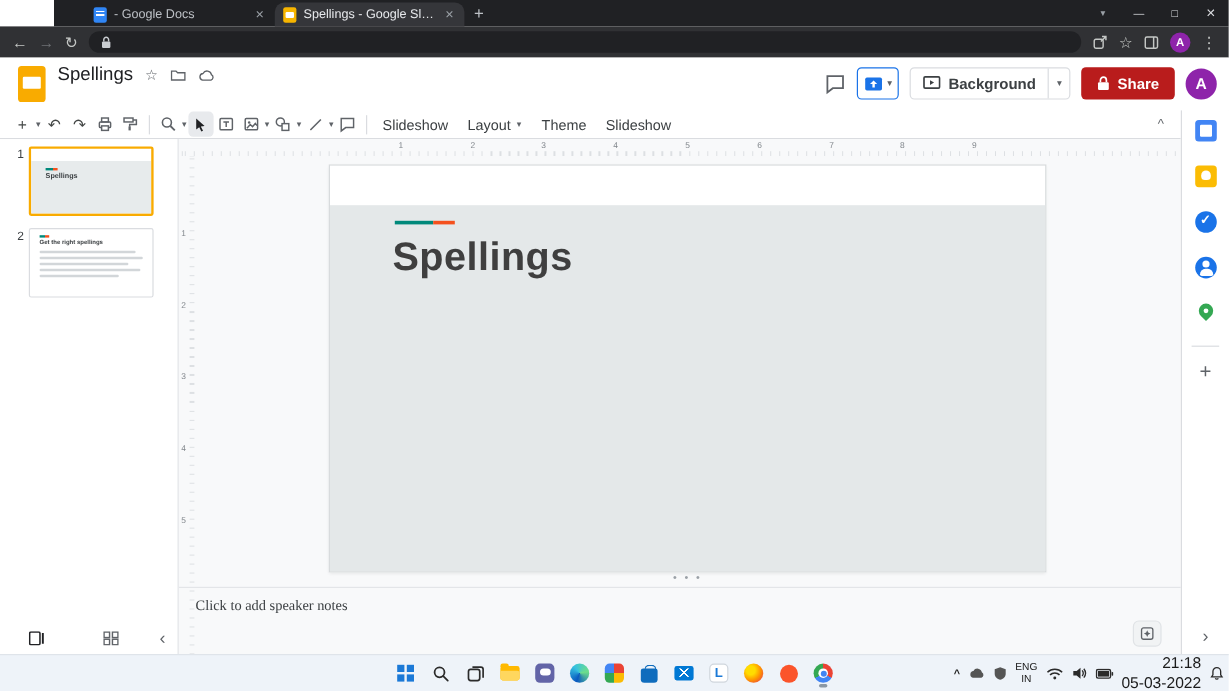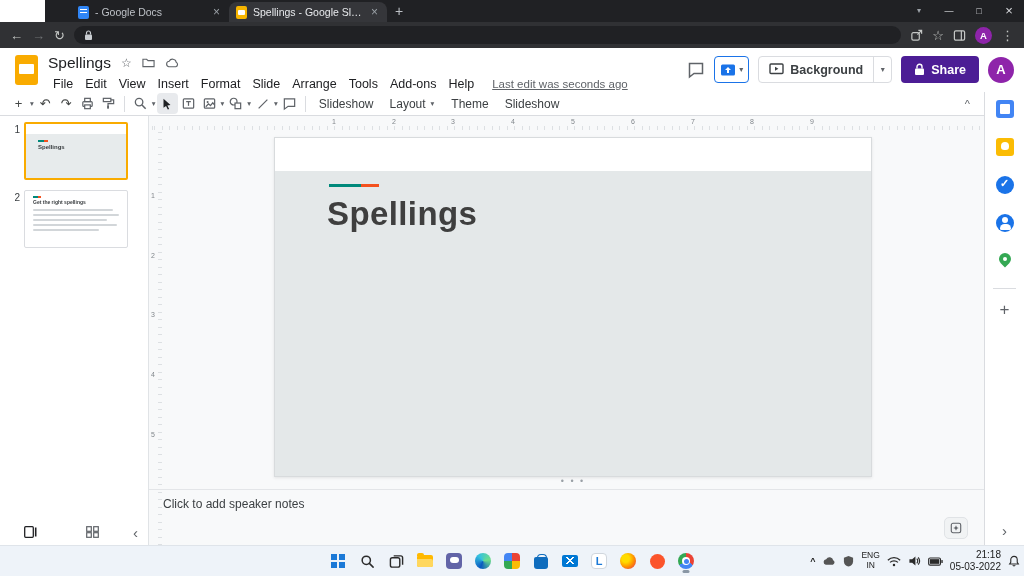--- a/index.html
+++ b/index.html
@@ -45,21 +45,21 @@
   .menu-item:first-child { padding-left:5px; }
   .last-edit { margin-left:12px; font-size:11.5px; color:#5f6368; text-decoration:underline; white-space:nowrap; }
   .header-right { position:absolute; right:10px; top:8px; display:flex; align-items:center; gap:9px; }
   .hbtn { height:27px; display:flex; align-items:center; border-radius:4px; }
   .present-btn { border:1px solid #1a73e8; padding:0 5px; gap:3px; background:#fff; }
   .present-caret { font-size:8px; color:#5f6368; }
   .slideshow-split { border:1px solid #dadce0; }
   .slideshow-main { display:flex; align-items:center; gap:6px; padding:0 10px; height:100%; }
   .slideshow-label { font-size:12.5px; color:#3c4043; font-weight:bold; }
   .slideshow-caret { width:18px; text-align:center; font-size:8px; color:#5f6368; border-left:1px solid #dadce0; height:100%; line-height:26px; }
-  .share-btn { background:#4c1d95; padding:0 13px; gap:6px; }
+  .share-btn { background:#b91c1c; padding:0 13px; gap:6px; }
   .share-label { font-size:12.5px; color:#fff; font-weight:bold; }
   .avatar { width:26px; height:26px; border-radius:50%; background:#8e24aa; color:#fff; font-size:13px; font-weight:bold; display:flex; align-items:center; justify-content:center; }
 
   
   .app-toolbar { position:absolute; top:92px; left:0; right:40px; height:24px; background:#fff; border-bottom:1px solid #dadce0; display:flex; align-items:center; padding:0 8px; }
   .tool { height:21px; min-width:21px; display:flex; align-items:center; justify-content:center; border-radius:4px; color:#444746; font-size:13px; }
   .tool.sel { background:#e8eaed; }
   .caret { font-size:7.5px; color:#5f6368; margin:0 1px; }
   .tdiv { width:1px; height:16px; background:#dadce0; margin:0 5px; flex:none; }
   .tbtn { font-size:12px; color:#3c4043; padding:0 8px; height:21px; display:flex; align-items:center; gap:4px; border-radius:4px; white-space:nowrap; }
@@ -91,21 +91,21 @@
              background-image:repeating-linear-gradient(to bottom, #dde0e3 0 1px, transparent 1px 7.5px); background-position:right 2px; background-size:4px 100%; background-repeat:repeat-y; }
   .ruler-num-v { position:absolute; left:2px; height:10px; margin-top:-5px; font-size:7px; color:#80868b; }
   .slide { position:absolute; left:125px; top:21px; width:598px; height:340px; background:#fff; border:1px solid #d8dbdd; box-shadow:0 1px 3px rgba(0,0,0,.09); }
   .slide-body { position:absolute; top:33px; left:0; right:0; bottom:0; background:#e4e8e9; }
   .accent { position:absolute; left:54px; top:46px; width:50px; height:3px; display:flex; }
   .accent-teal { width:32px; height:3px; background:#00897b; }
   .accent-orange { width:18px; height:3px; background:#f4511e; }
   .slide-title { position:absolute; left:52px; top:57px; font-size:33px; font-weight:bold; letter-spacing:.4px; color:#3f3f3f; }
   .notes-handle { position:absolute; top:360px; left:125px; width:598px; text-align:center; font-size:9px; color:#9aa0a6; letter-spacing:2px; }
   .notes-divider { position:absolute; top:373px; left:0; right:0; border-top:1px solid #e3e5e8; }
-  .notes-text { position:absolute; top:381px; left:14px; font-size:12px; color:#3c4043; }
+  .notes-text { position:absolute; top:381px; left:14px; font-size:12px; color:#3c4043;font-family:Liberation Serif, serif; }
   .explore-btn { position:absolute; top:401px; right:16px; width:24px; height:22px; background:#f1f3f4; border:1px solid #e0e3e6; border-radius:5px; display:flex; align-items:center; justify-content:center; }
 
   
   .sidepanel { position:absolute; top:92px; right:0; width:40px; bottom:31px; background:#fff; border-left:1px solid #dadce0; }
   .sp-ic { position:absolute; left:11px; width:18px; height:18px; }
   .sp-cal { background:#4285f4; border-radius:3px; }
   .sp-cal::after { content:""; position:absolute; inset:4px; background:#fff; border-radius:1px; }
   .sp-keep { background:#fbbc04; border-radius:3px; }
   .sp-keep::after { content:""; position:absolute; left:5px; top:4px; width:8px; height:8px; background:#fff; border-radius:50% 50% 40% 40%; }
   .sp-tasks { background:#1a73e8; border-radius:50%; }
@@ -140,21 +140,21 @@
   .appl { width:16px; height:16px; background:#fff; border:1px solid #d0d6dd; border-radius:4px; color:#1b79d7; font-size:11px; font-weight:bold; display:flex; align-items:center; justify-content:center; }
   .firefox { width:16px; height:16px; border-radius:50%; background:radial-gradient(circle at 35% 35%, #ffdc00 0 25%, #ff9500 55%, #e3245b 100%); }
   .brave { width:15px; height:15px; border-radius:50%; background:#fb542b; }
   .chromeic { width:16px; height:16px; border-radius:50%; background:conic-gradient(#ea4335 0 33%, #4285f4 0 66%, #34a853 0); position:relative; }
   .chromeic::before { content:""; position:absolute; inset:4px; background:#fff; border-radius:50%; }
   .chromeic::after { content:""; position:absolute; inset:5.5px; background:#4285f4; border-radius:50%; }
   .tb-ind { position:absolute; bottom:0; left:50%; transform:translateX(-50%); width:7px; height:3px; border-radius:2px; background:#8a97a5; }
   .tb-right { position:absolute; right:4px; top:0; height:100%; display:flex; align-items:center; gap:7px; }
   .tray-chev { color:#1b1b1b; font-size:9px; font-weight:bold; }
   .lang { font-size:8.5px; color:#1b1b1b; line-height:1.15; text-align:center; }
-  .clock { font-size:10px; color:#1b1b1b; line-height:1.2; text-align:right; }
+  .clock { font-size:13px; color:#1b1b1b; line-height:1.2; text-align:right; }
   .tray-svg { display:flex; align-items:center; }
 </style>
 </head>
 <body>
 
 <div class="screen">
 
   <div class="titlebar">
     <div class="tabs">
       <div class="tab">
@@ -213,33 +213,20 @@
         <span class="title-ic">
           <svg width="13" height="11" viewBox="0 0 14 11">
               <path d="M1 2 h4 l1.5 1.5 H13 v6.5 H1 z" fill="none" stroke="#5f6368" stroke-width="1.2"></path>
             </svg>
         </span>
         <span class="title-ic">
           <svg width="14" height="10" viewBox="0 0 15 10">
               <path d="M4 9 a3 3 0 0 1 .5-5.9 A4 4 0 0 1 12 4.2 A2.6 2.6 0 0 1 11.6 9 z" fill="none" stroke="#5f6368" stroke-width="1.2"></path>
             </svg>
         </span>
-      </div>
-      <div class="menu-row">
-        <span class="menu-item">File</span>
-        <span class="menu-item">Edit</span>
-        <span class="menu-item">View</span>
-        <span class="menu-item">Insert</span>
-        <span class="menu-item">Format</span>
-        <span class="menu-item">Slide</span>
-        <span class="menu-item">Arrange</span>
-        <span class="menu-item">Tools</span>
-        <span class="menu-item">Add-ons</span>
-        <span class="menu-item">Help</span>
-        <span class="last-edit">Last edit was seconds ago</span>
       </div>
     </div>
     <div class="header-right">
       <span style="display:flex;">
         <svg width="18" height="18" viewBox="0 0 18 18">
             <path d="M2.5 2.5 h13 v10 h-8.5 l-4.5 3.5 z" fill="none" stroke="#5f6368" stroke-width="1.5"></path>
           </svg>
       </span>
       <div class="hbtn present-btn">
         <svg width="16" height="14" viewBox="0 0 16 14">

